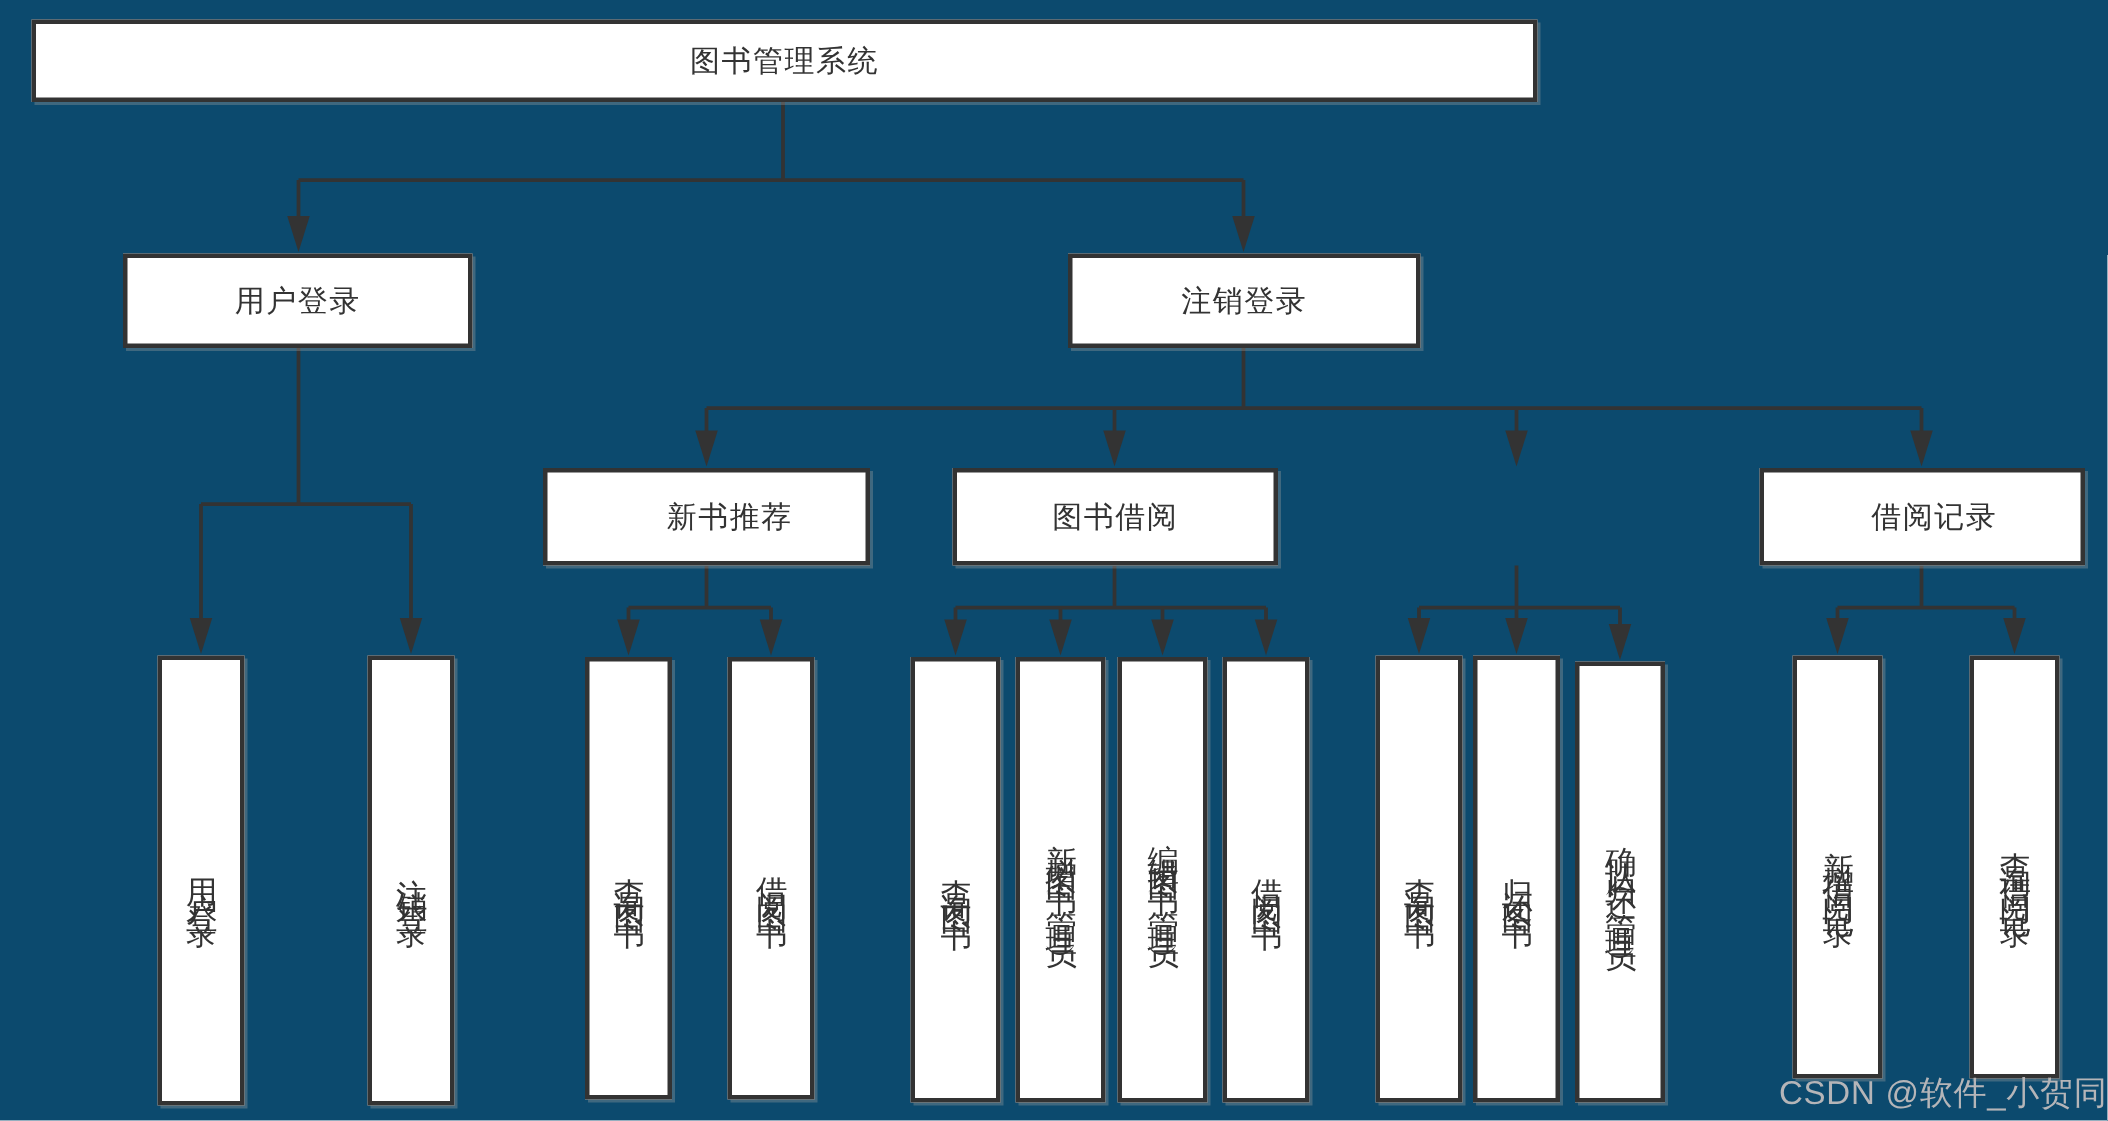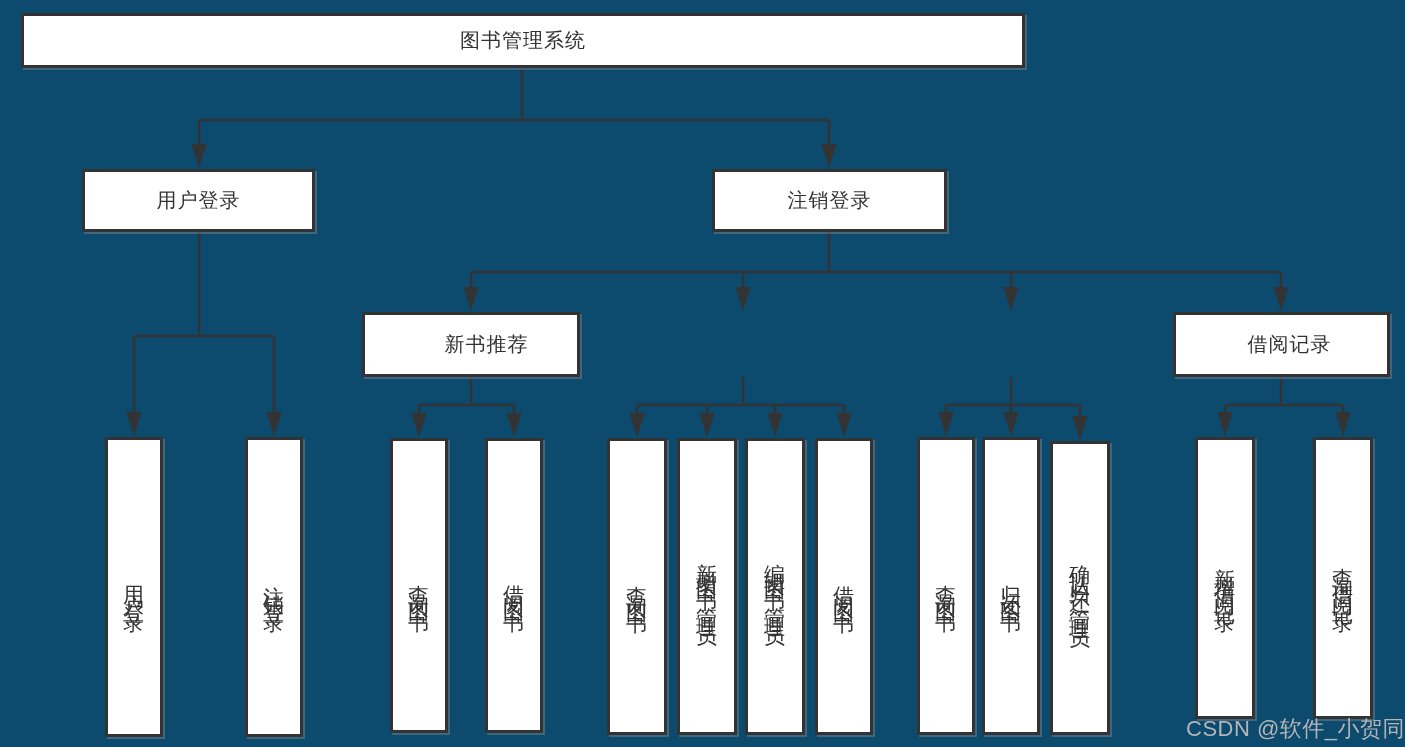--- a/index.html
+++ b/index.html
@@ -93,20 +93,21 @@
       <polygon points="1335.5,412 1350.5,412 1343,436"></polygon>
     </g>
   </svg>
 
   <div class="hbox" style="left:21px; top:13px; width:1004px; height:55px;">图书管理系统</div>
 
   <div class="hbox" style="left:82px; top:169px; width:233px; height:63px;">用户登录</div>
   <div class="hbox" style="left:712px; top:169px; width:235px; height:63px;">注销登录</div>
 
   <div class="hbox" style="left:362px; top:312px; width:218px; height:65px;padding-left:31px;">新书推荐</div>
+  <div class="hbox" style="left:635px; top:312px; width:217px; height:65px;">图书借阅</div>
   <div class="hbox" style="left:1173px; top:312px; width:217px; height:65px;padding-left:16px;">借阅记录</div>
 
   <div class="vbox" style="left:105px; top:437px; width:58px; height:300px;">
     <span class="vtext">用户登录</span>
   </div>
   <div class="vbox" style="left:245px; top:437px; width:58px; height:300px;">
     <span class="vtext">注销登录</span>
   </div>
 
   <div class="vbox" style="left:390px; top:438px; width:58px; height:295px;">

